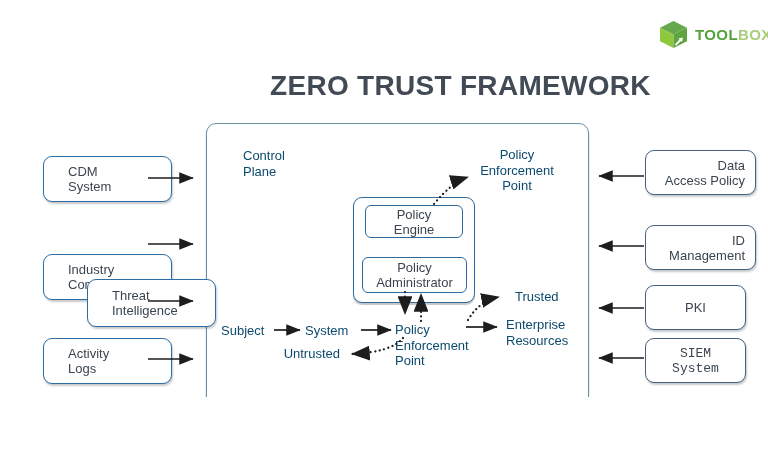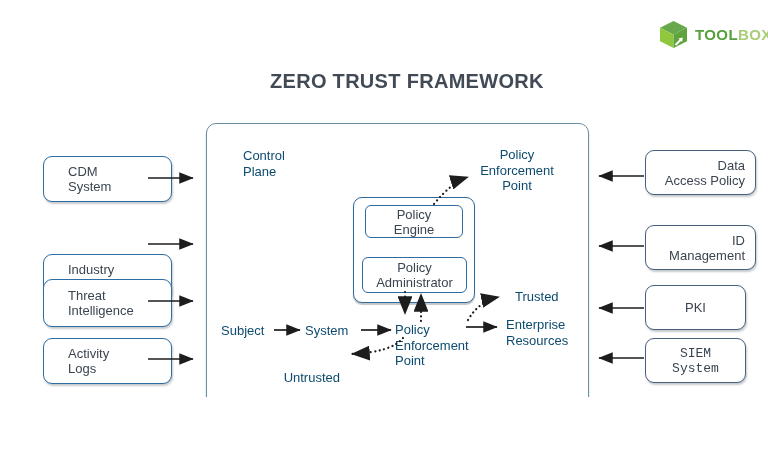--- a/index.html
+++ b/index.html
@@ -1,21 +1,21 @@
 <!DOCTYPE html>
 <html><head>
 <meta charset="utf-8">
 <style>
   html,body { margin:0; padding:0; background:#ffffff; }
   .stage {
     position:relative; width:768px; height:397px; background:#ffffff;
     font-family:"Liberation Sans", sans-serif; overflow:hidden;
   }
   .title {
-    position:absolute; left:270px; top:70px; font-size:20px; font-weight:bold;
+    position:absolute; left:270px; top:70px; font-size:28px; font-weight:bold;
     letter-spacing:0.3px; color:#414a55; white-space:nowrap;
   }
   
   .logo { position:absolute; left:658px; top:20px; display:flex; align-items:center; }
   .logo-text { margin-left:6px; font-size:15px; font-weight:bold; letter-spacing:0.4px; }
   .logo-part1 { color:#57a13c; }
   .logo-part2 { color:#a9cd78; }
 
   
   .main-frame {
@@ -90,42 +90,42 @@
   <div class="core-frame"></div>
   <div class="core-box core-engine">Policy
 Engine</div>
   <div class="core-box core-admin">Policy
 Administrator</div>
 
   <div class="box lbox" style="top:156px;">CDM
 System</div>
   <div class="box lbox" style="top:222px;margin-top:32px;">Industry
 Compliance</div>
-  <div class="box lbox" style="top:279px; height:46px;">Threat
+  <div class="box lbox" style="top:279px; height:46px;margin-left:44px;">Threat
 Intelligence</div>
   <div class="box lbox" style="top:338px;">Activity
 Logs</div>
 
   <div class="box rbox r-align" style="top:150px;">Data
 Access Policy</div>
   <div class="box rbox r-align" style="top:225px;">ID
 Management</div>
   <div class="box rbox c-align" style="top:285px;">PKI</div>
   <div class="box rbox c-align" style="top:338px;font-family:Liberation Mono, monospace;">SIEM
 System</div>
 
   <div class="lbl" style="left:221px; top:323px;">Subject</div>
   <div class="lbl" style="left:305px; top:323px;">System</div>
   <div class="lbl" style="left:395px; top:322px;">Policy
 Enforcement
 Point</div>
   <div class="lbl" style="left:506px; top:317px;">Enterprise
 Resources</div>
   <div class="lbl" style="left:515px; top:289px;">Trusted</div>
-  <div class="lbl r-lbl" style="left:260px; top:346px; width:80px;margin-top:24px;">Untrusted</div>
+  <div class="lbl r-lbl" style="left:260px; top:346px; width:80px;">Untrusted</div>
 
   <svg class="arrows" width="768" height="463" viewBox="0 0 768 463">
     <defs>
       <marker id="ah" viewBox="0 0 10 8" refX="9.5" refY="4" markerWidth="8.5" markerHeight="6.8" orient="auto-start-reverse">
         <path d="M0,0 L10,4 L0,8 Z" fill="#1d1d1d"></path>
       </marker>
     </defs>
     <g stroke="#1d1d1d" stroke-width="1.7" fill="none">
 
       <path d="M148 178 L193 178" marker-end="url(#ah)"></path>

